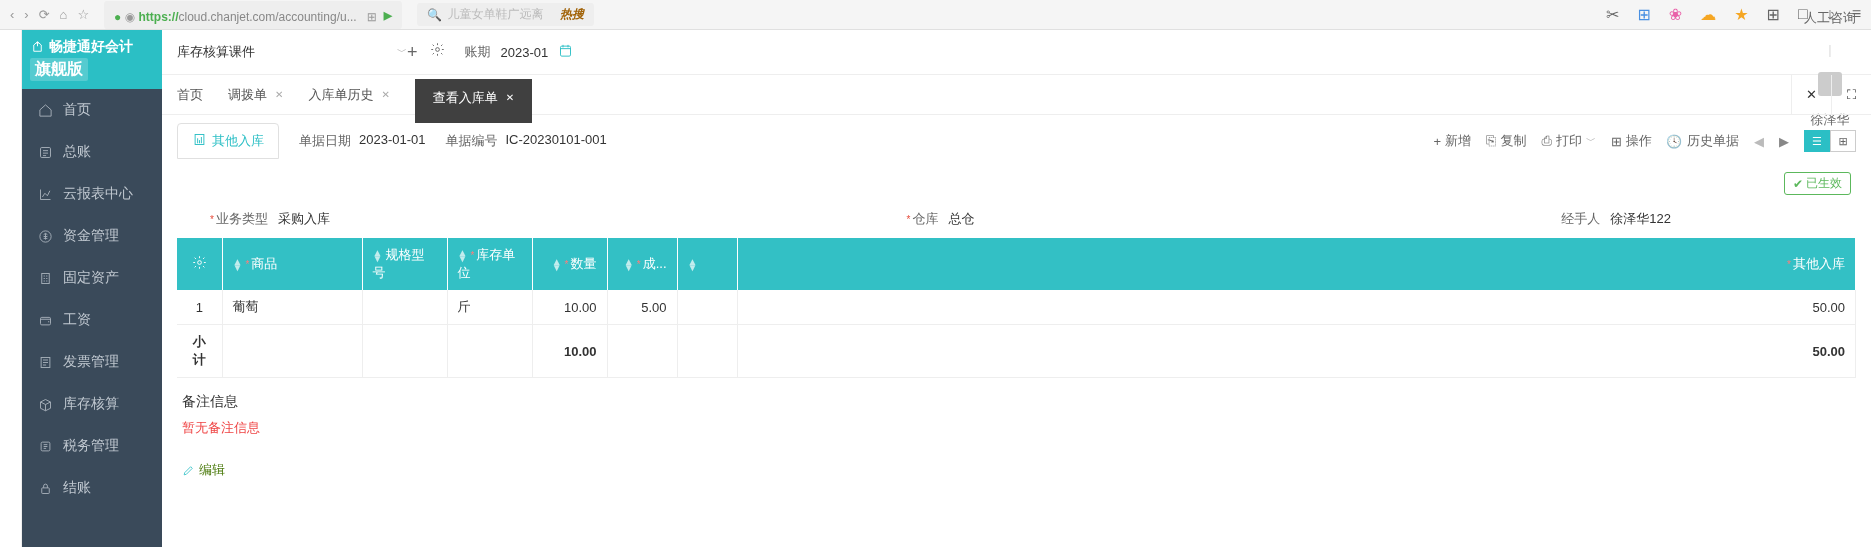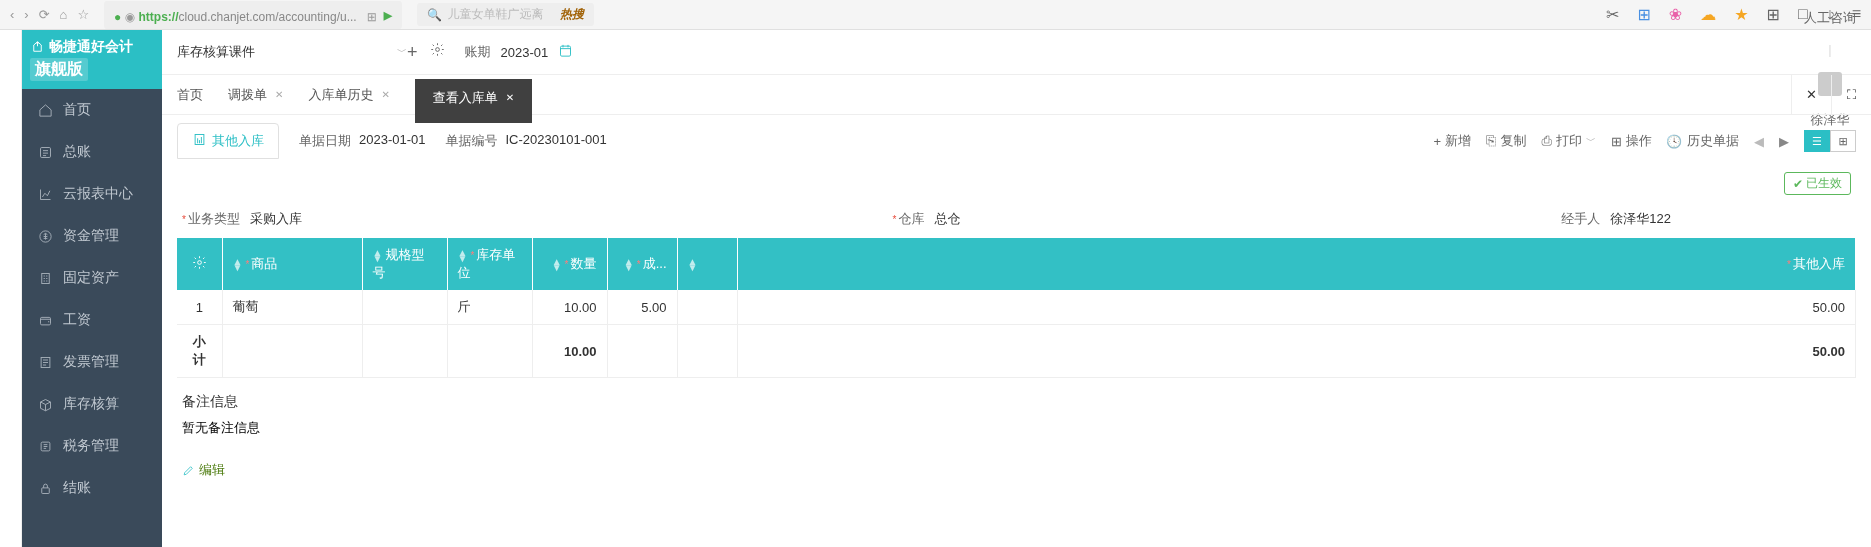--- a/index.html
+++ b/index.html
@@ -62,21 +62,21 @@
     .view-toggle { display: flex; }
     .view-btn { width: 26px; height: 22px; border: 1px solid #ccc; display: flex; align-items: center; justify-content: center; font-size: 11px; }
     .view-btn.active { background: #2bbfc5; color: #fff; border-color: #2bbfc5; }
     
     
     .status-row { display: flex; justify-content: flex-end; padding: 5px 20px; }
     .status-badge { border: 1px solid #5cb85c; color: #5cb85c; padding: 2px 8px; border-radius: 3px; font-size: 12px; display: flex; align-items: center; gap: 3px; }
     
     
     .form-fields { display: flex; padding: 10px 20px; gap: 15px; }
-    .form-col { flex: 1; display: flex; gap: 10px; align-items: center; }
+    .form-col { flex: 1; display: flex; gap: 10px; align-items: center; margin-left: 28px; }
     .req-star { color: #e74c3c; margin-right: 2px; font-size: 10px; }
     .field-label { color: #666; }
     .field-value { color: #333; }
     
     
     .table-wrap { margin: 0 15px; }
     table { width: 100%; border-collapse: collapse; }
     thead { background: #33c0c5; color: #fff; }
     th { padding: 8px 10px; text-align: left; font-weight: normal; border-right: 1px solid rgba(255,255,255,0.2); font-size: 13px; position: relative; }
     th .sort { opacity: 0.7; font-size: 10px; display: inline-block; margin-right: 3px; line-height: 6px; vertical-align: middle; }
@@ -88,21 +88,21 @@
     .col-prod { width: 140px; }
     .col-spec { width: 85px; }
     .col-unit { width: 85px; }
     .col-qty { width: 75px; }
     .col-price { width: 70px; }
     .col-misc { width: 60px; }
     
     
     .remarks { margin: 15px 20px; }
     .remarks-title { color: #333; margin-bottom: 8px; font-size: 14px; }
-    .remarks-empty { color: #000000; font-size: 13px; margin-bottom: 10px; }
+    .remarks-empty { color: #ef4444; font-size: 13px; margin-bottom: 10px; }
     .edit-link { color: #4d7c0f; cursor: pointer; display: flex; align-items: center; gap: 4px; font-size: 13px; margin-top: 24px; }
     
     .svg-ico { width: 15px; height: 15px; fill: none; stroke: currentColor; stroke-width: 1.5; }
     .caret { font-size: 10px; color: #aaa; }
   </style>
 </head>
 <body>
 
 <div class="browser-bar">
   <div class="nav-arrows">

